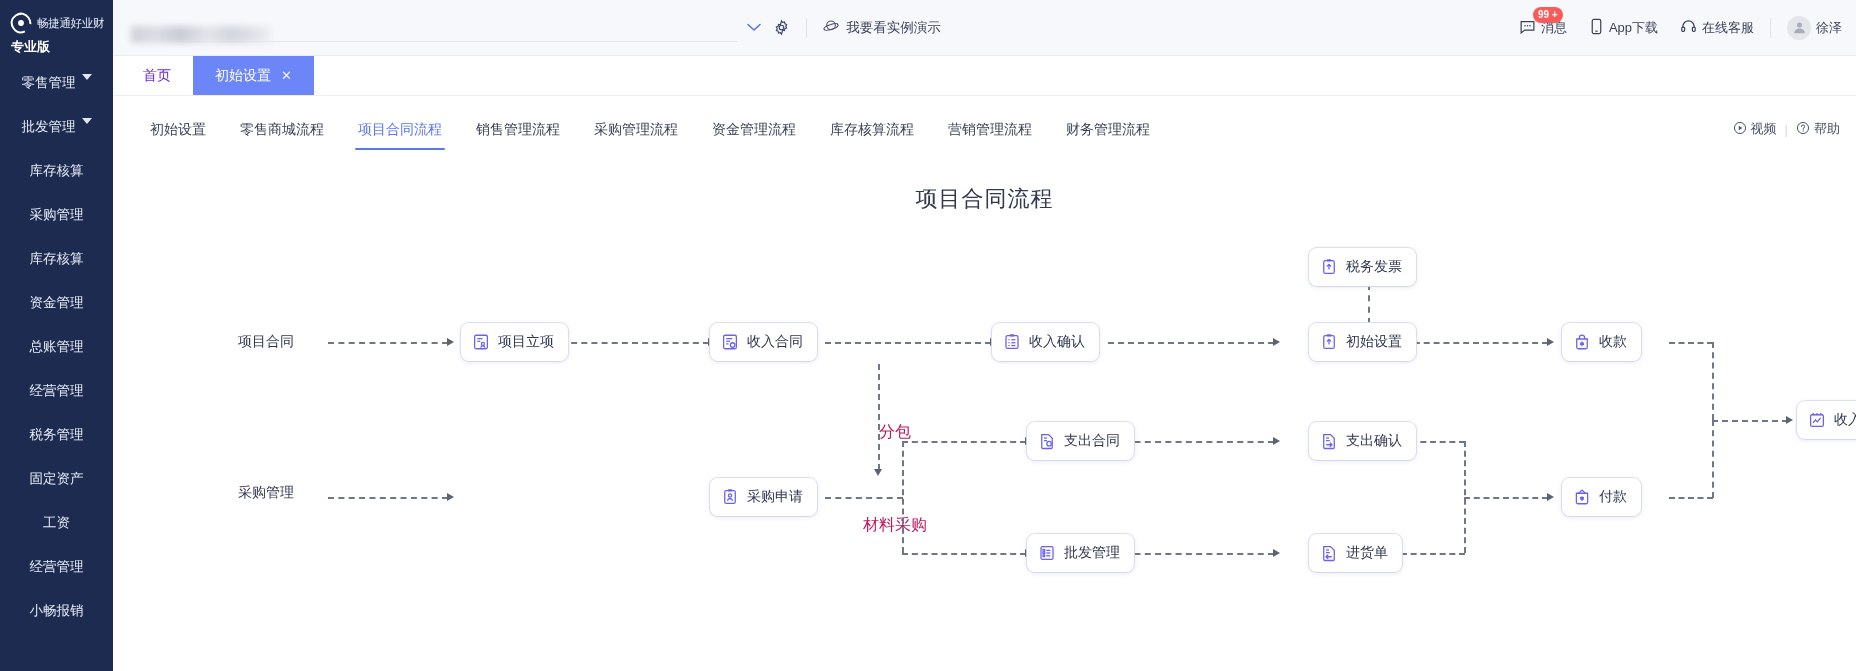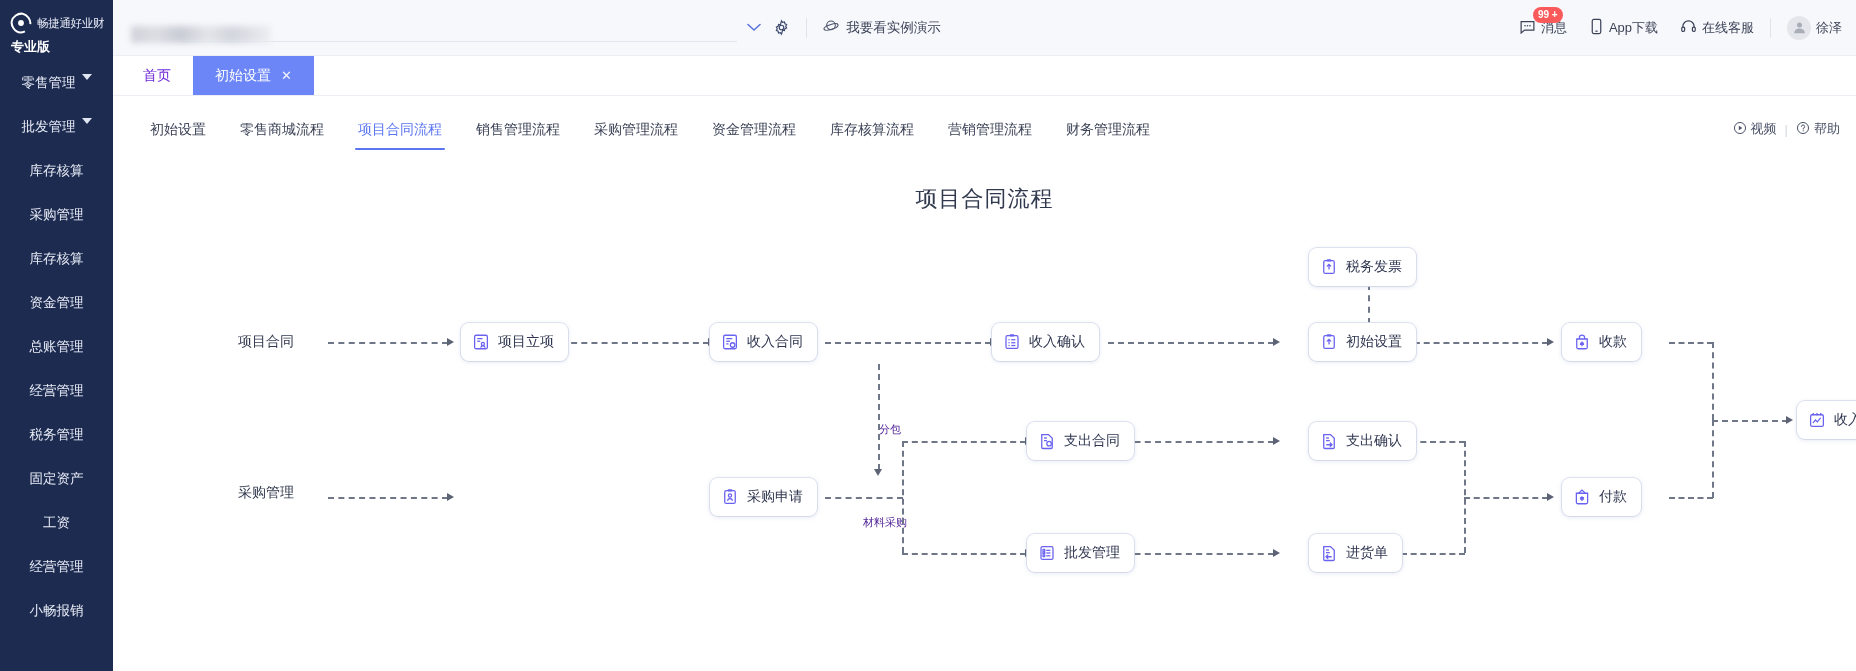--- a/index.html
+++ b/index.html
@@ -81,21 +81,21 @@
   
   .canvas { position:relative; flex:1; }
   .node {
     position:absolute; height:38px; background:#fff; border-radius:8px;
     box-shadow:0 1px 5px rgba(90,105,180,.18), 0 0 0 1px rgba(225,228,240,.9);
     display:flex; align-items:center; gap:8px; padding:0 14px 0 11px;
     font-size:14px; color:#2f3purple; color:#2f3650; white-space:nowrap; cursor:pointer;
   }
   .node .ic { width:18px; height:18px; flex:0 0 18px; display:flex; align-items:center; justify-content:center; }
   .rowlabel { position:absolute; font-size:14px; color:#31394e; }
-  .edgelabel { position:absolute; font-size:11px; color:#4c1d95; }
+  .edgelabel { position:absolute; font-size:16px; color:#be185d; }
   .arrow-r {
     position:absolute; width:0;height:0;
     border-top:4.5px solid transparent; border-bottom:4.5px solid transparent;
     border-left:7px solid #5c6375;
   }
   .arrow-u {
     position:absolute; width:0;height:0;
     border-left:4.5px solid transparent; border-right:4.5px solid transparent;
     border-bottom:7px solid #5c6375;
   }

